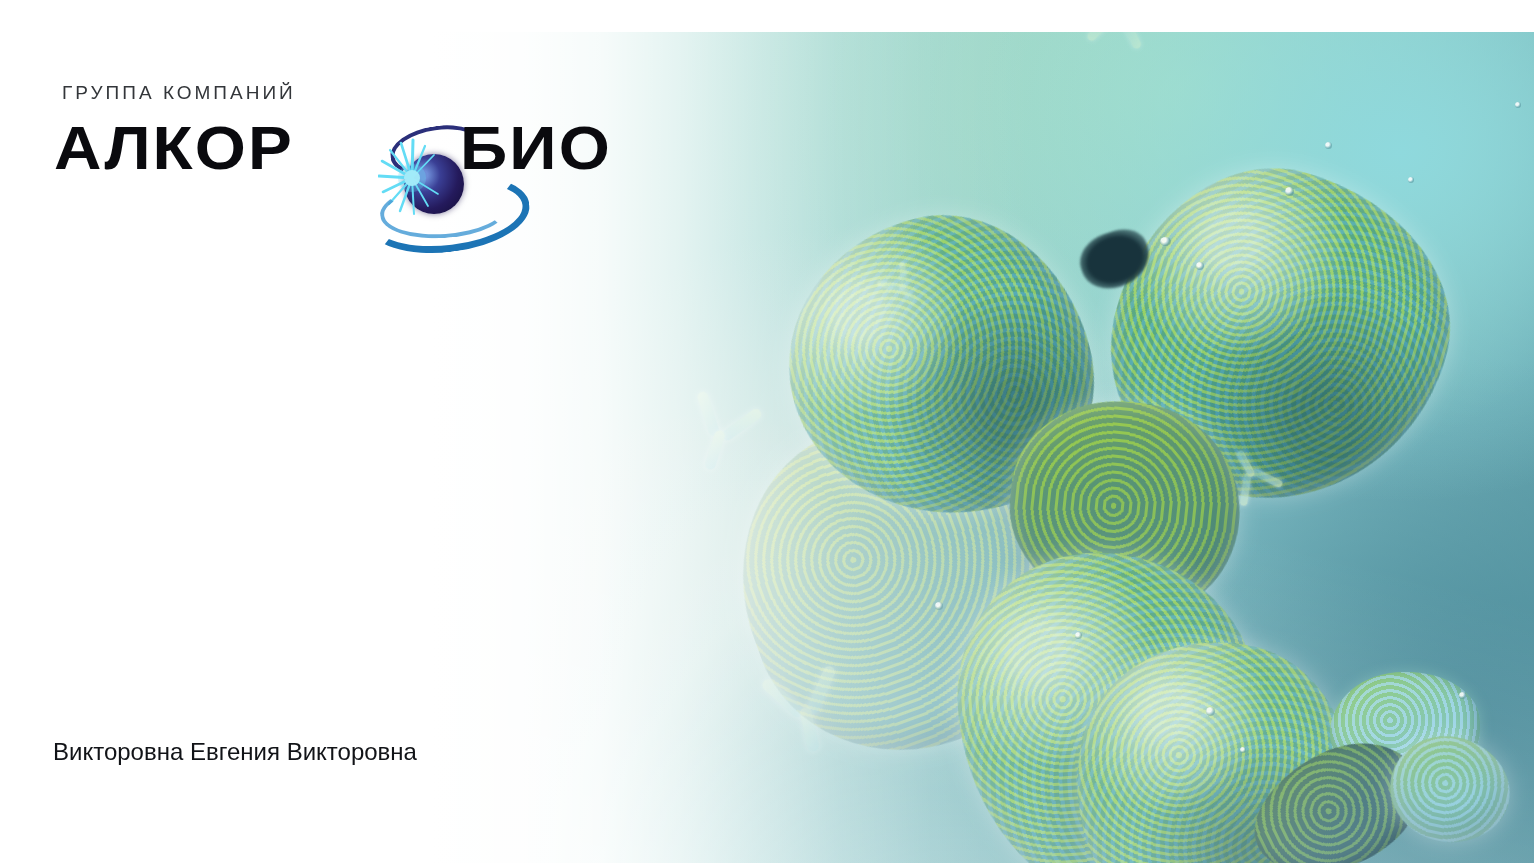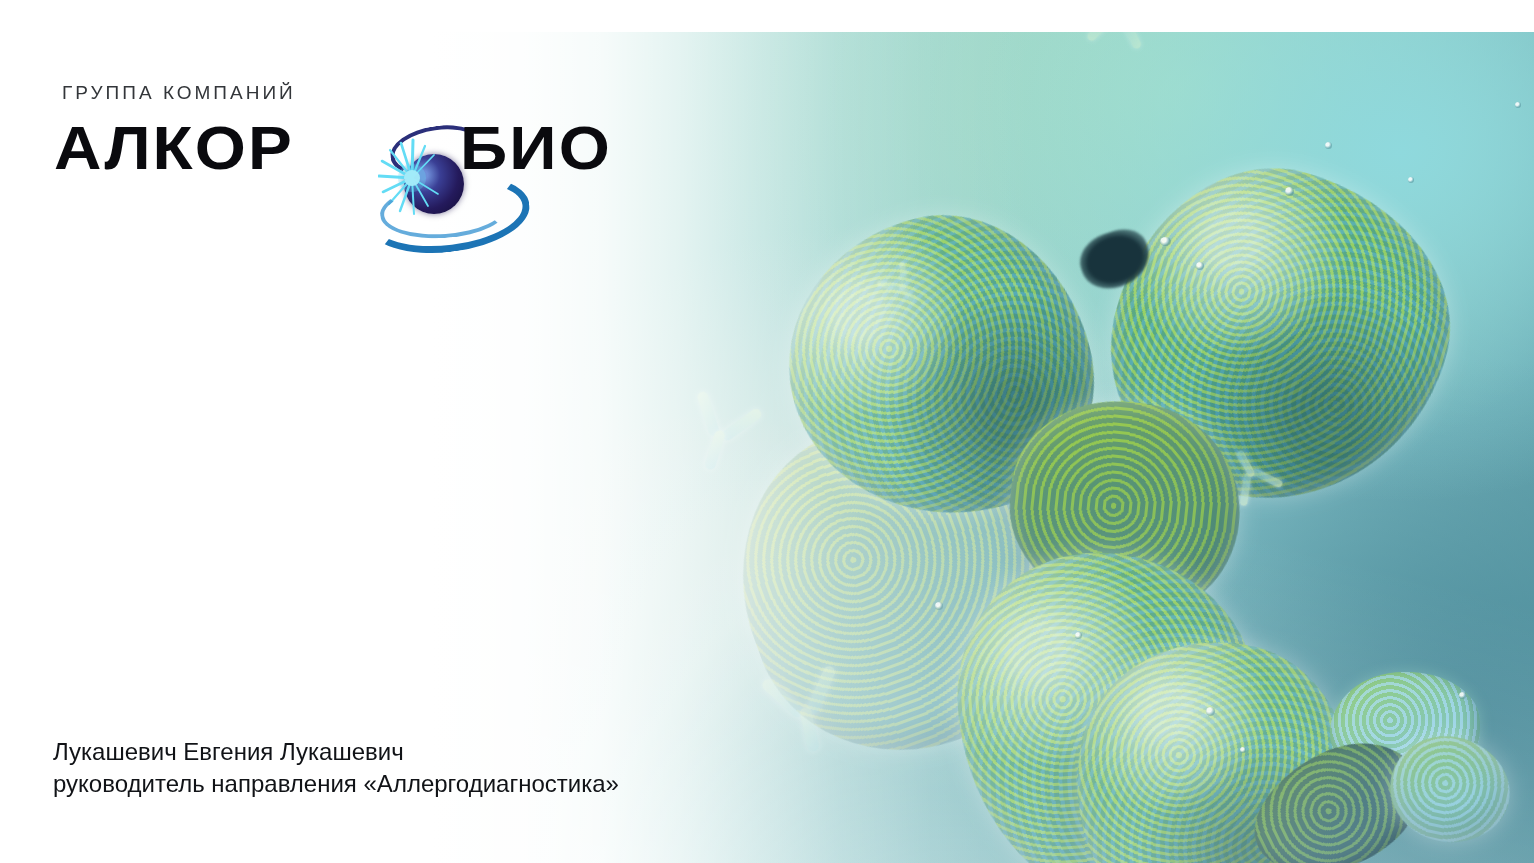--- a/index.html
+++ b/index.html
@@ -370,17 +370,16 @@
       </svg>
       <div class="orbit" id="logo-orbit-bottom"></div>
       <div class="orbit" id="logo-orbit-bottom2"></div>
     </div>
 
     <div class="logo-word" id="logo-word-bio">БИО</div>
   </div>
 
 
   <div id="author-block">
-    <div class="author-line">Лукашевич Евгения Лукашевич</div>
-    <div class="author-line">руководитель направления «Аллергодиагностика»</div>
+    <div class="author-line">Викторовна Евгения Викторовна</div>
   </div>
 
 </div>
 
 </body></html>

